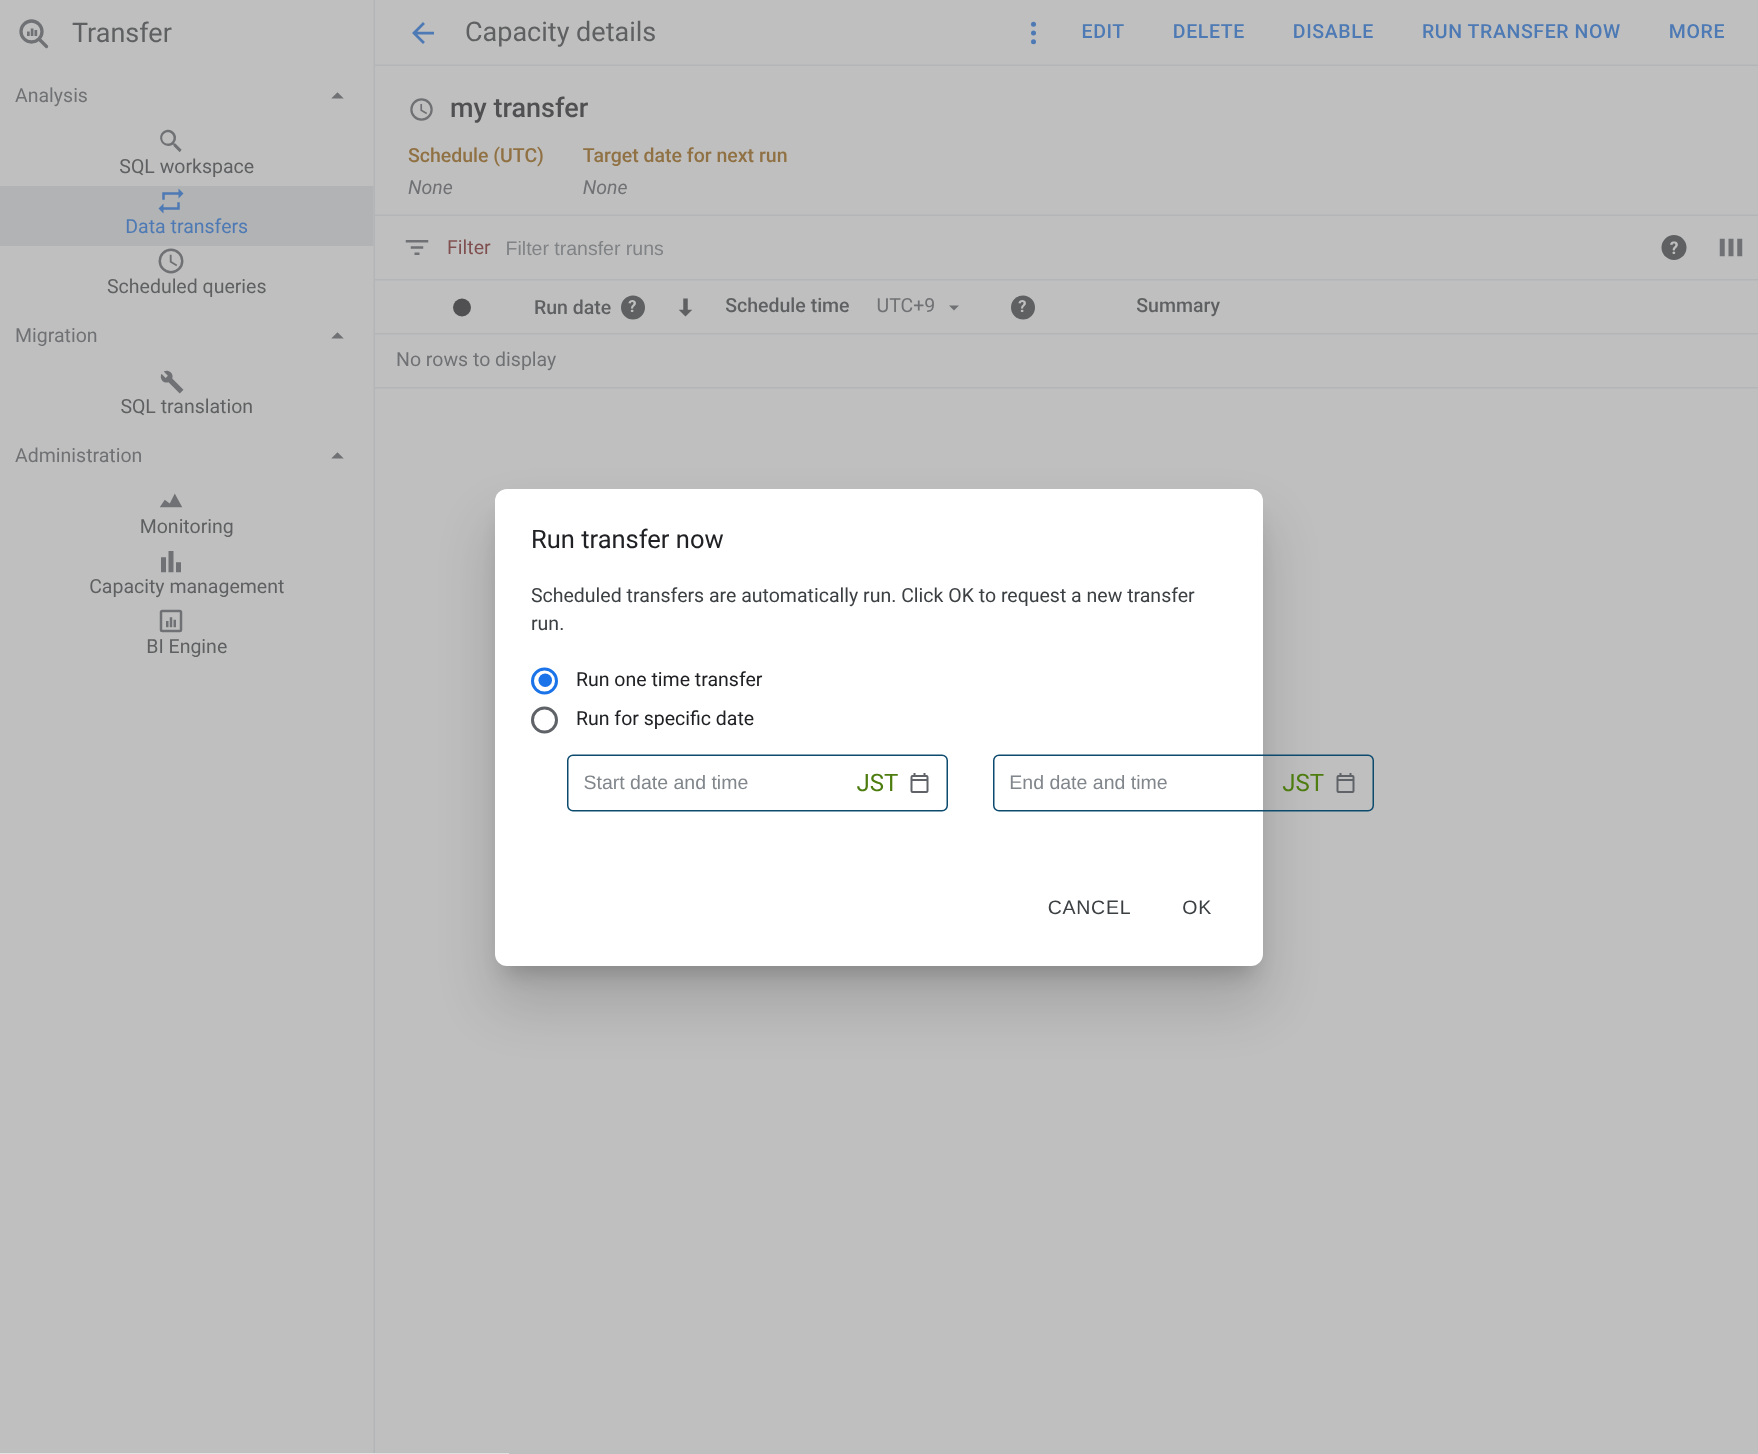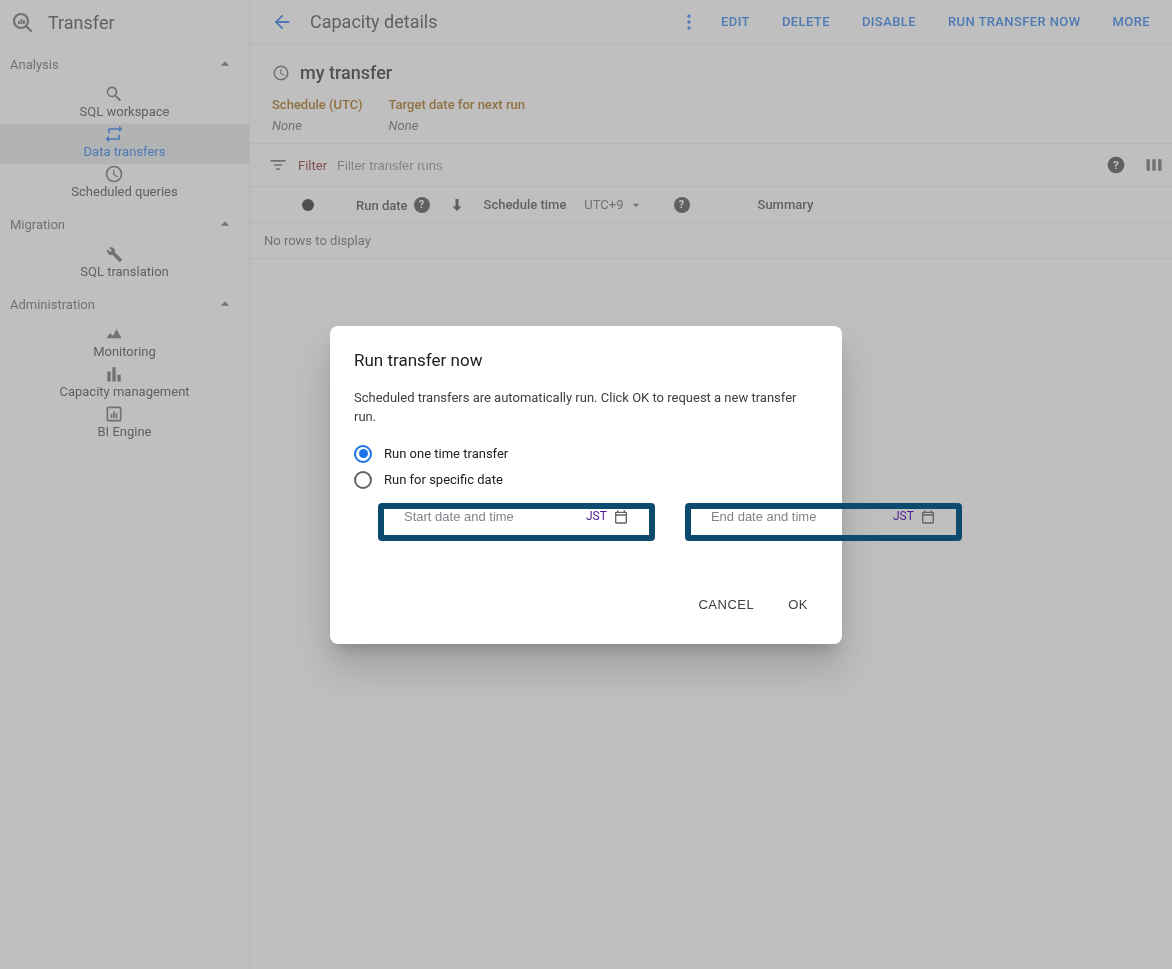--- a/index.html
+++ b/index.html
@@ -59,24 +59,24 @@
   
   .overlay { position: absolute; inset: 0; background: rgba(128,128,128,0.5); display: flex; align-items: center; justify-content: center; }
   .dialog { width: 512px; background: #fff; border-radius: 8px; box-shadow: 0 11px 15px -7px rgba(0,0,0,.2), 0 24px 38px 3px rgba(0,0,0,.14); padding: 24px; }
   .dialog h3 { font-size: 17px; font-weight: 400; color: #202124; margin-bottom: 18px; }
   .dialog p { font-size: 13px; color: #3c4043; line-height: 1.5; margin-bottom: 18px; }
   .radio-row { display: flex; align-items: center; gap: 12px; margin-bottom: 8px; font-size: 13px; cursor: pointer; }
   .radio { width: 18px; height: 18px; border: 2px solid #5f6368; border-radius: 50%; display: flex; align-items: center; justify-content: center; }
   .radio.selected { border-color: #1a73e8; }
   .radio.selected::after { content: ""; width: 9px; height: 9px; background: #1a73e8; border-radius: 50%; }
   .date-row { display: flex; gap: 30px; margin-top: 14px; margin-left: 24px; }
-  .date-input { flex: 1; border: 6px solid #0c4a6e; border-radius: 4px; height: 38px; display: flex; align-items: flex-start; padding: 0 20px; gap: 6px; }
+  .date-input { flex: 1; border: 1px solid #0c4a6e; border-radius: 4px; height: 38px; display: flex; align-items: center; padding: 0 10px; gap: 6px; }
   .date-input input { border: none; outline: none; font-size: 13px; flex: 1; min-width: 0; background: transparent; color: #3c4043; }
   .date-input input::placeholder { color: #80868b; }
-  .date-input .tz { font-size: 12px; color: #4c1d95; }
+  .date-input .tz { font-size: 16px; color: #4d7c0f; }
   .date-input svg { width: 16px; height: 16px; fill: #5f6368; }
   .dialog-actions { display: flex; justify-content: flex-end; gap: 14px; margin-top: 48px; }
   .dialog-btn { font-size: 13px; font-weight: 500; letter-spacing: 0.5px; color: #3c4043; padding: 8px 10px; cursor: pointer; background: none; border: none; }
 </style>
 </head>
 <body>
 
 <div class="sidebar">
   <div class="brand">
     <svg class="brand-icon" viewBox="0 0 24 24">

